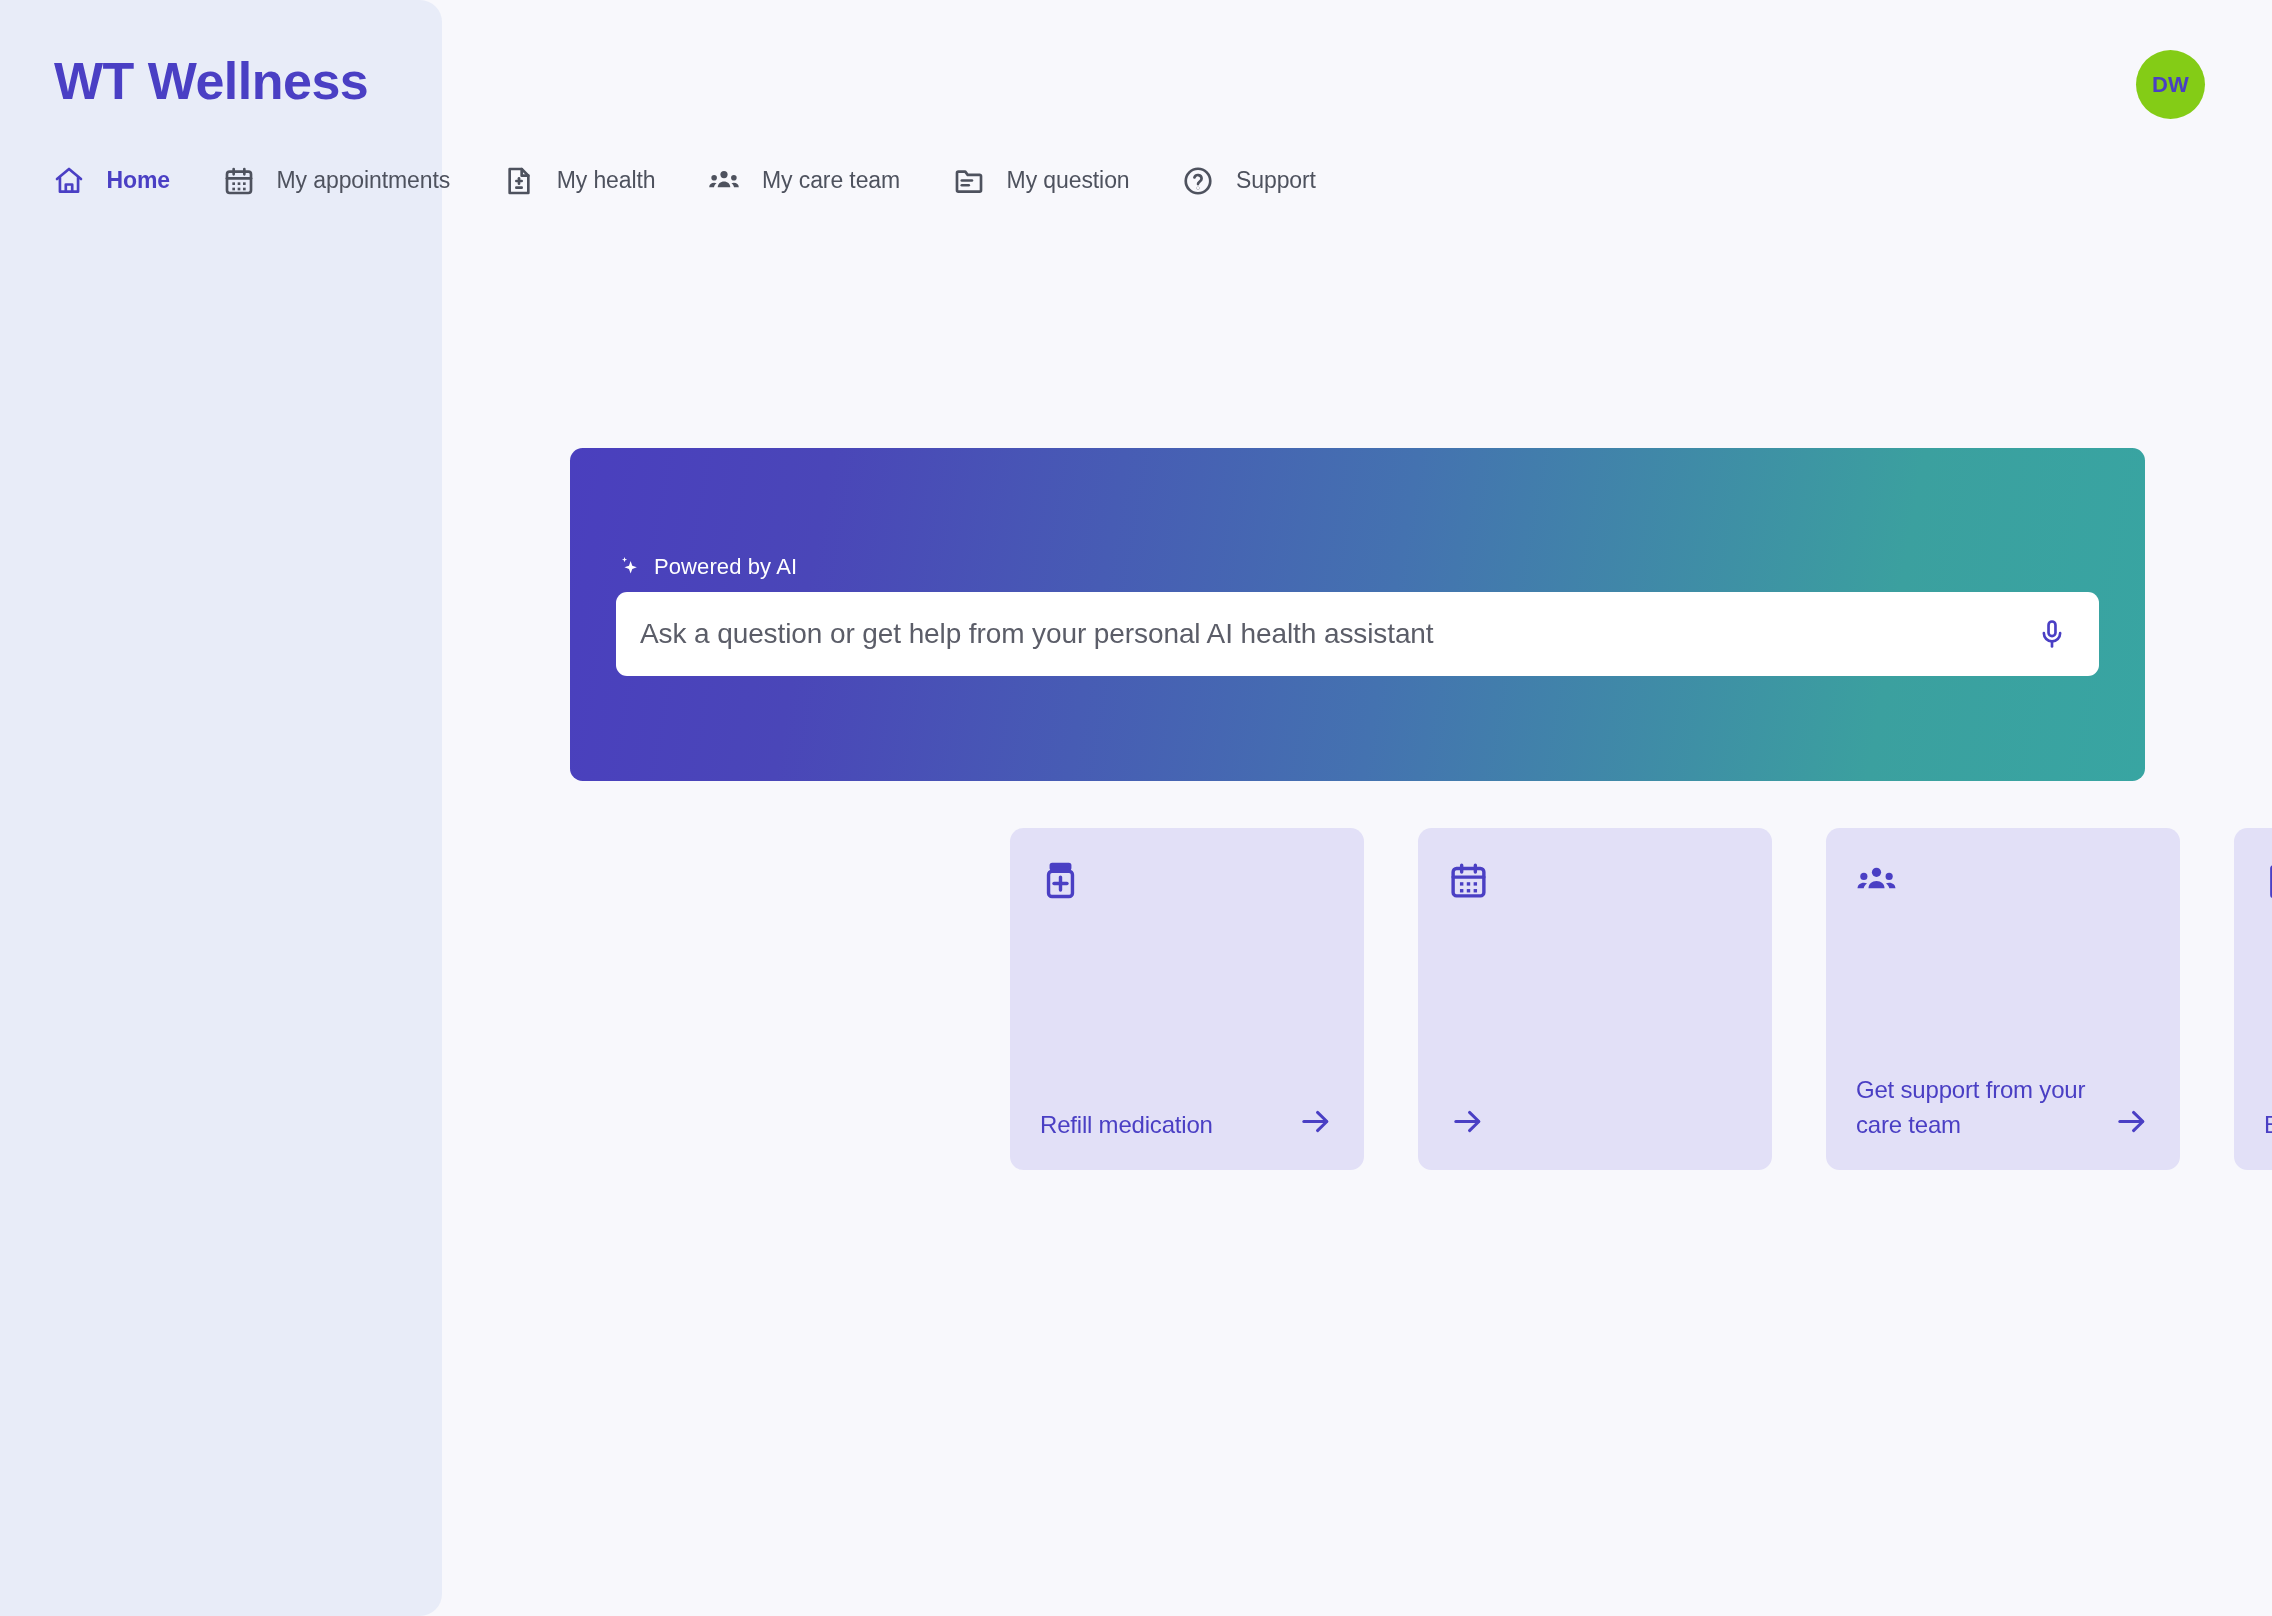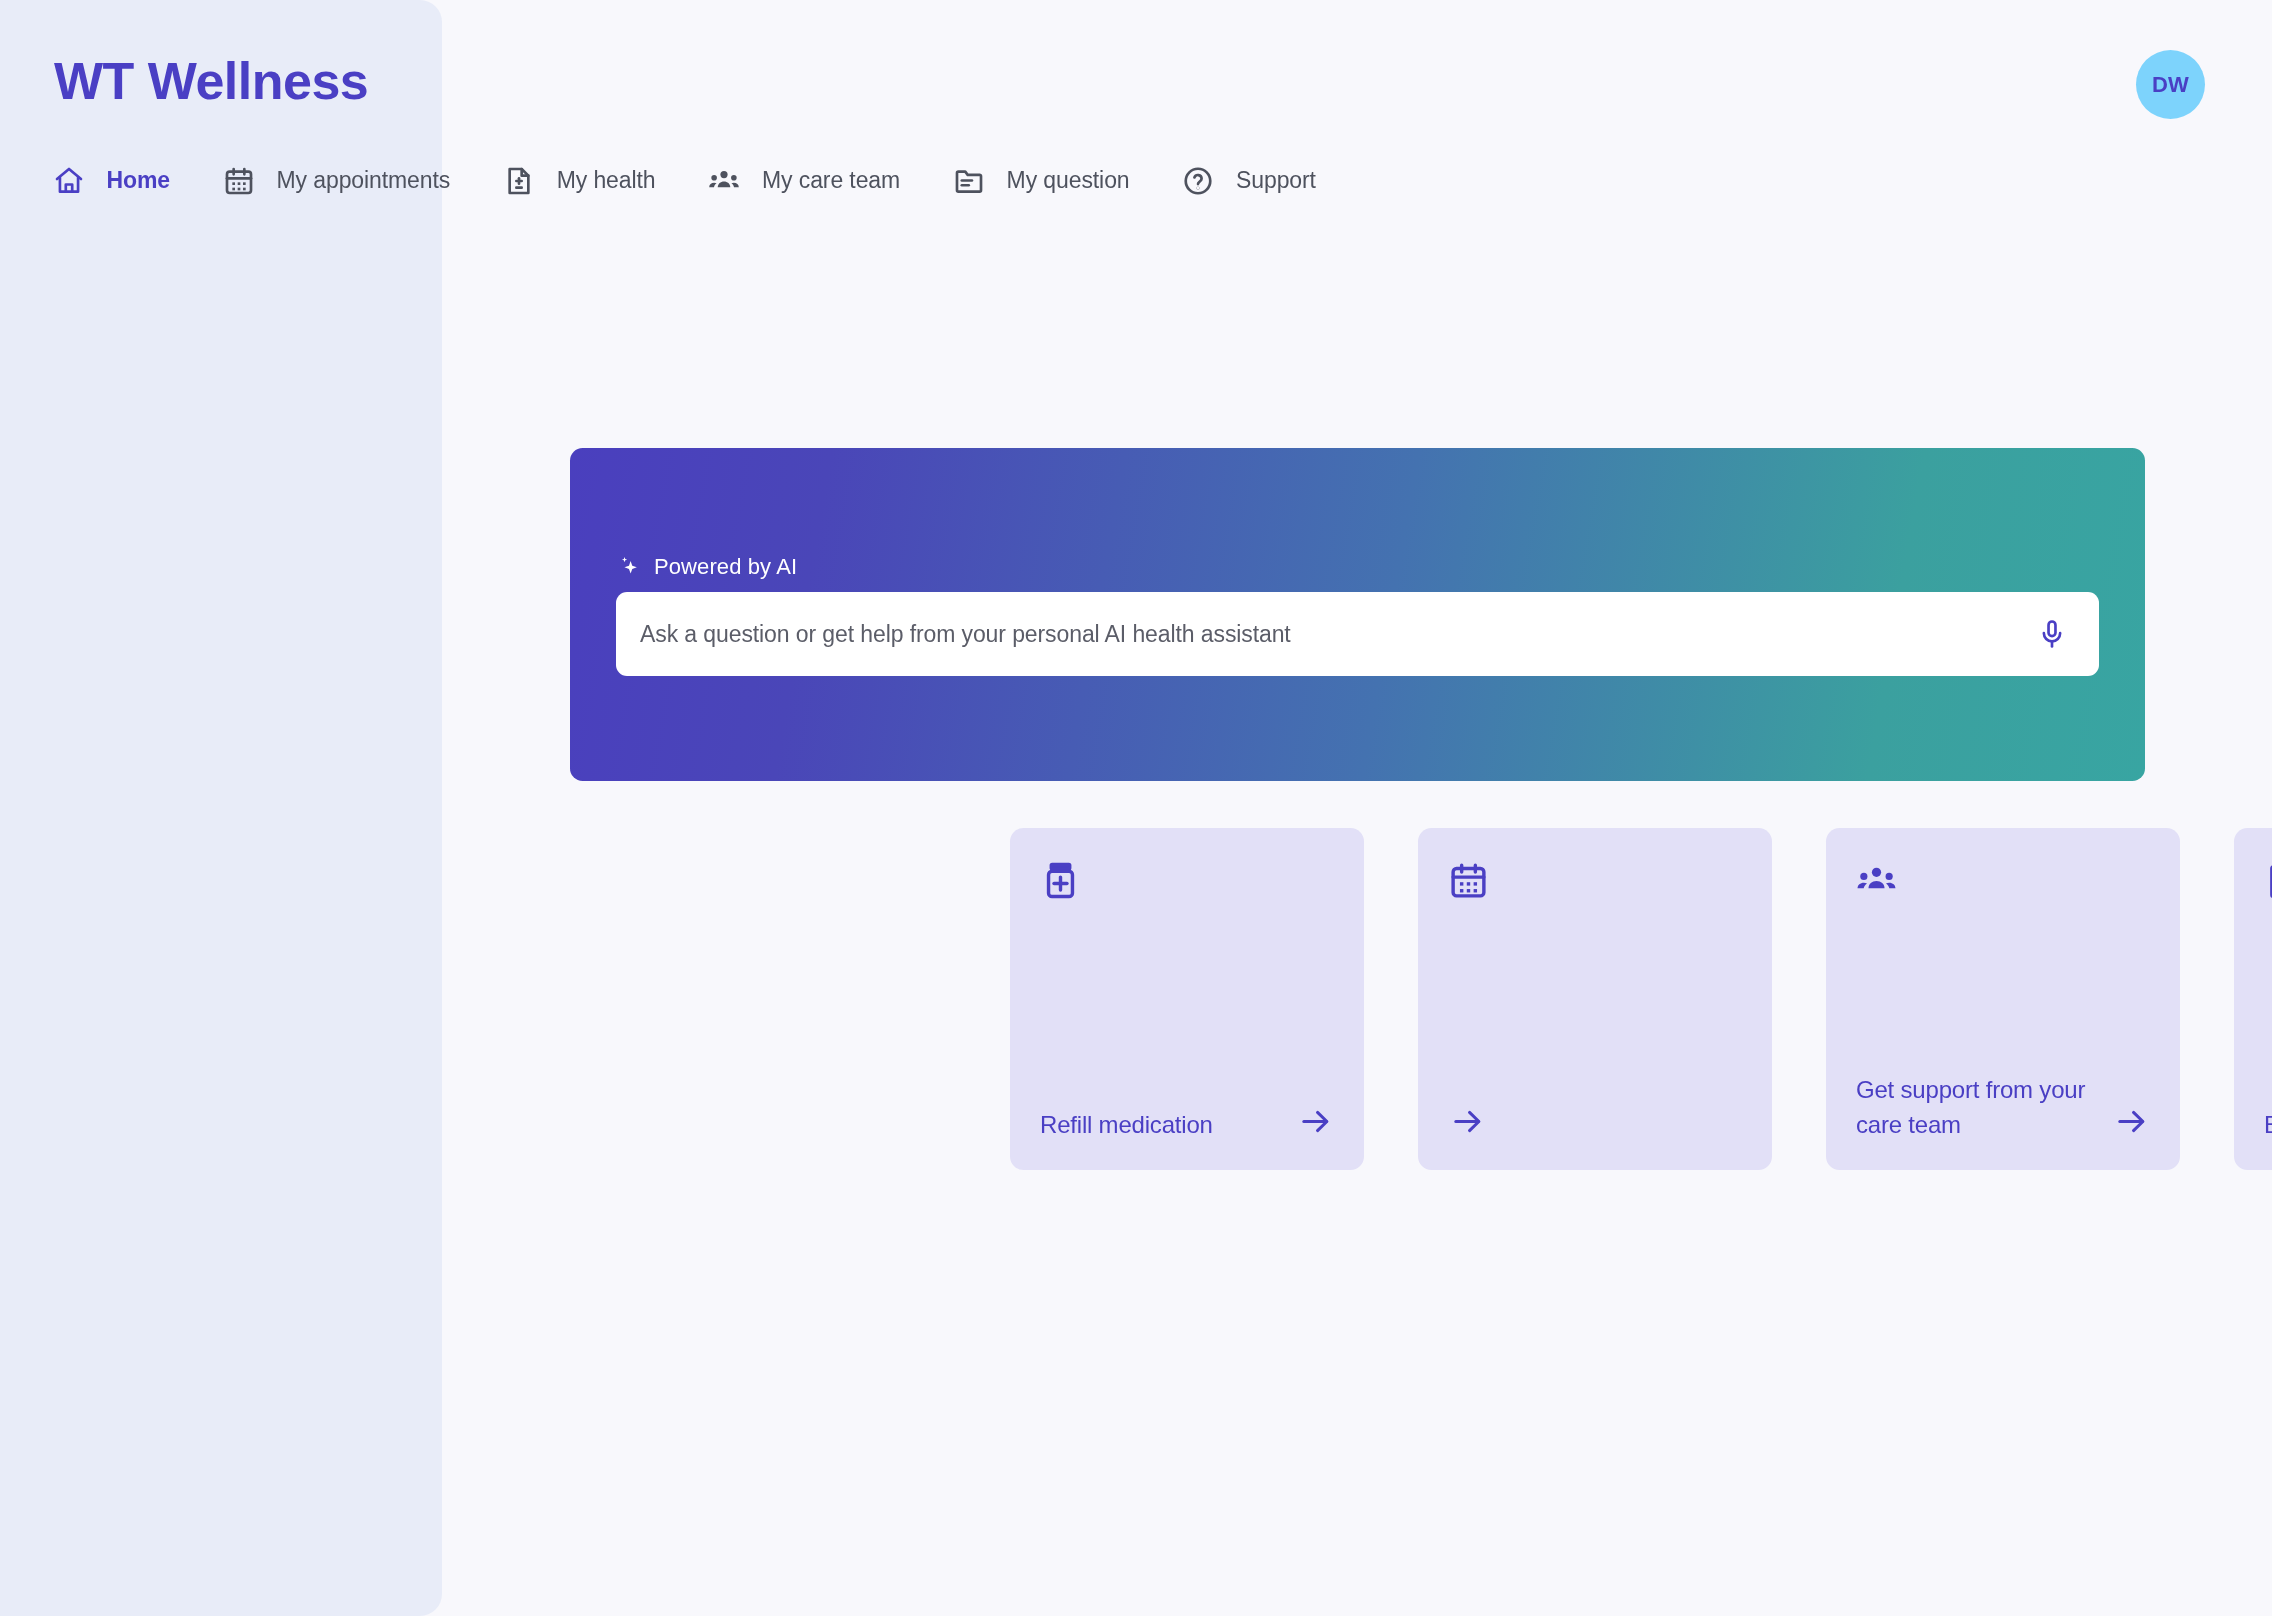--- a/index.html
+++ b/index.html
@@ -82,21 +82,21 @@
     height: 1616px;
   }
 
   #avatar {
     position: absolute;
     top: 50px;
     right: 68px;
     width: 69px;
     height: 69px;
     border-radius: 50%;
-    background: #7dd3fc;
+    background: #84cc16;
     color: #4a3fc4;
     font-size: 22px;
     font-weight: bold;
     letter-spacing: 0.2px;
     display: flex;
     align-items: center;
     justify-content: center;
     cursor: pointer;
   }
 
@@ -146,21 +146,21 @@
     align-items: center;
     padding: 0 27px 0 24px;
   }
 
   #search-input {
     flex: 1 1 auto;
     border: none;
     outline: none;
     background: transparent;
     font-family: "Liberation Sans", sans-serif;
-    font-size: 23px;
+    font-size: 28px;
     color: #3e4049;
     letter-spacing: -0.1px;
   }
   #search-input::placeholder { color: #5b5d68; opacity: 1; }
 
   #mic-button {
     width: 41px;
     height: 41px;
     flex: 0 0 41px;
     display: flex;

